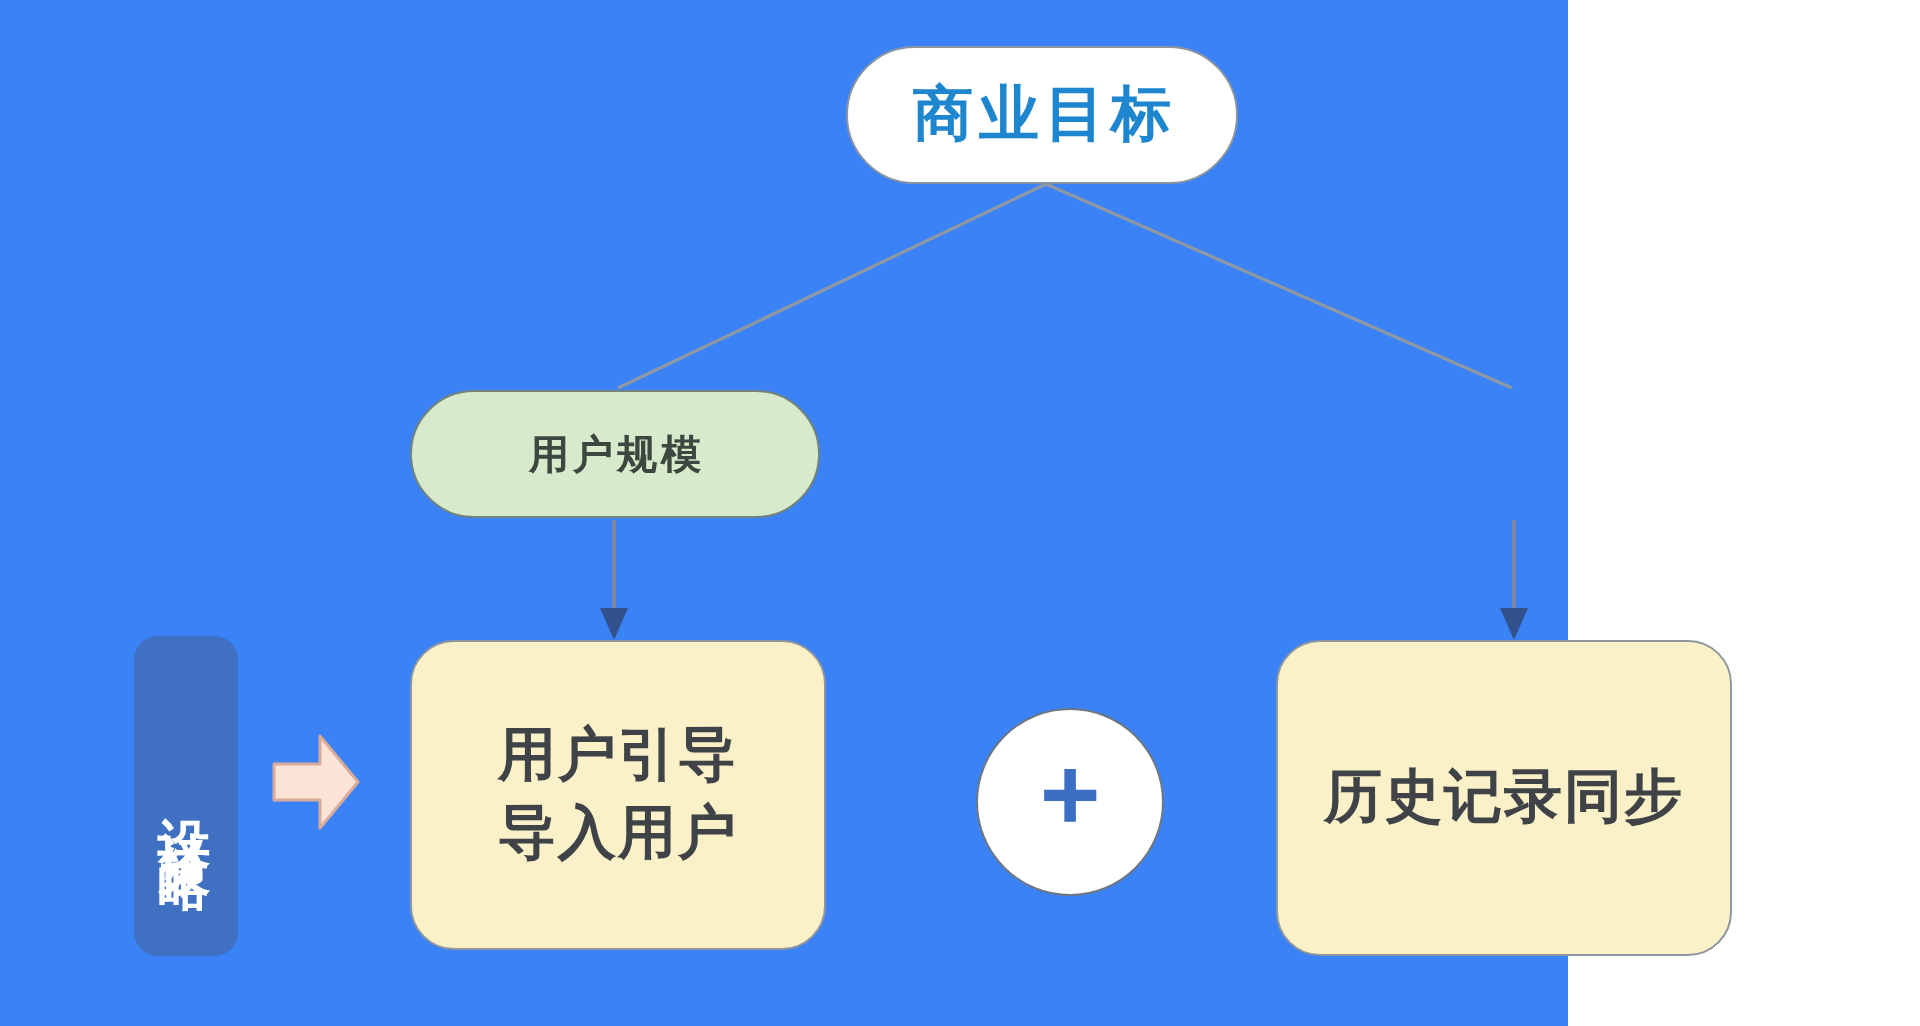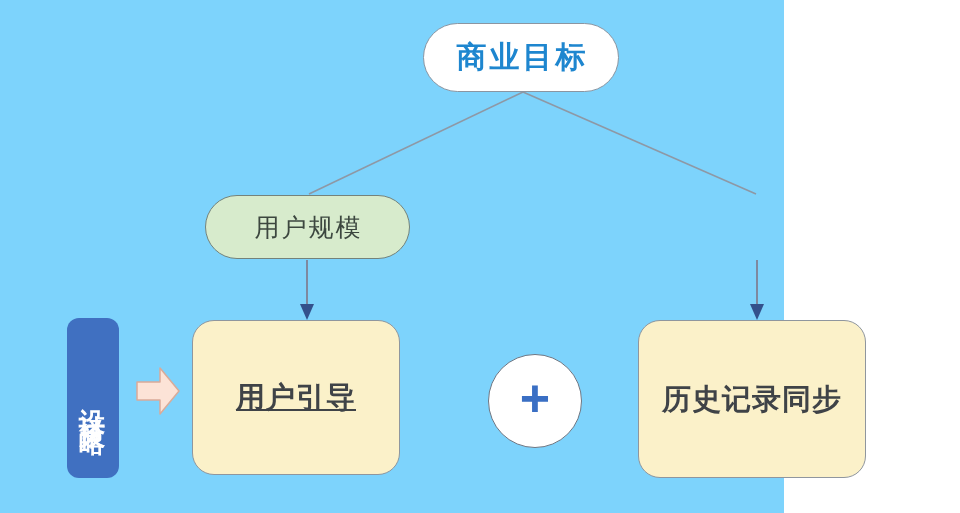--- a/index.html
+++ b/index.html
@@ -5,21 +5,21 @@
   html, body { margin: 0; padding: 0; }
   body {
     width: 960px; height: 513px;
     background: #ffffff;
     font-family: "Liberation Sans", sans-serif;
     overflow: hidden;
   }
   .canvas {
     position: relative;
     width: 784px; height: 513px;
-    background: #7dd3fc;
+    background: #3b82f6;
   }
   .edges {
     position: absolute; left: 0; top: 0;
     width: 960px; height: 513px;
     pointer-events: none;
   }
   .node {
     position: absolute;
     display: flex; align-items: center; justify-content: center;
     box-sizing: border-box;
@@ -32,36 +32,36 @@
     border-radius: 35px;
     color: #1e86cf;
     font-size: 30px; font-weight: 700; letter-spacing: 3px;
     text-indent: 3px;
   }
   .pill-green {
     background: #d7ebcc;
     border: 1.5px solid #74837b;
     border-radius: 32px;
     color: #3c473f;
-    font-size: 25px; font-weight: 400; letter-spacing: 2px;
+    font-size: 20px; font-weight: 700; letter-spacing: 2px;
     text-indent: 2px;
     justify-content: center;
   }
   .pill-green.left  { left: 205px; top: 195px; width: 205px; height: 64px; }
   .pill-green.right { left: 655px; top: 194px; width: 203px; height: 64px; }
   .box-yellow {
     background: #fbf1c9;
     border: 1.5px solid #8f969e;
     border-radius: 22px;
     color: #3f4347;
     font-size: 29px; font-weight: 600; letter-spacing: 1px;
     flex-direction: column;
     line-height: 39px;
   }
-  .box-yellow.left  { left: 192px; top: 320px; width: 208px; height: 155px; text-decoration: underline; }
+  .box-yellow.left  { left: 205px; top: 320px; width: 208px; height: 155px; }
   .box-yellow.right { left: 638px; top: 320px; width: 228px; height: 158px; }
   .box-line { display: block; }
   .side-rect {
     left: 67px; top: 318px; width: 52px; height: 160px;
     background: #4070c1;
     border-radius: 12px;
     color: #ffffff;
   }
   .side-rect .vtext {
     writing-mode: vertical-rl;
@@ -102,20 +102,21 @@
     <span>商业目标</span>
   </div>
 
   <div class="node pill-green left">
     <span>用户规模</span>
   </div>
 
 
   <div class="node box-yellow left">
     <span class="box-line">用户引导</span>
+    <span class="box-line">导入用户</span>
   </div>
 
   <div class="node box-yellow right">
     <span class="box-line">历史记录同步</span>
   </div>
 
   <div class="node side-rect">
     <span class="vtext">设计策略</span>
   </div>
 

